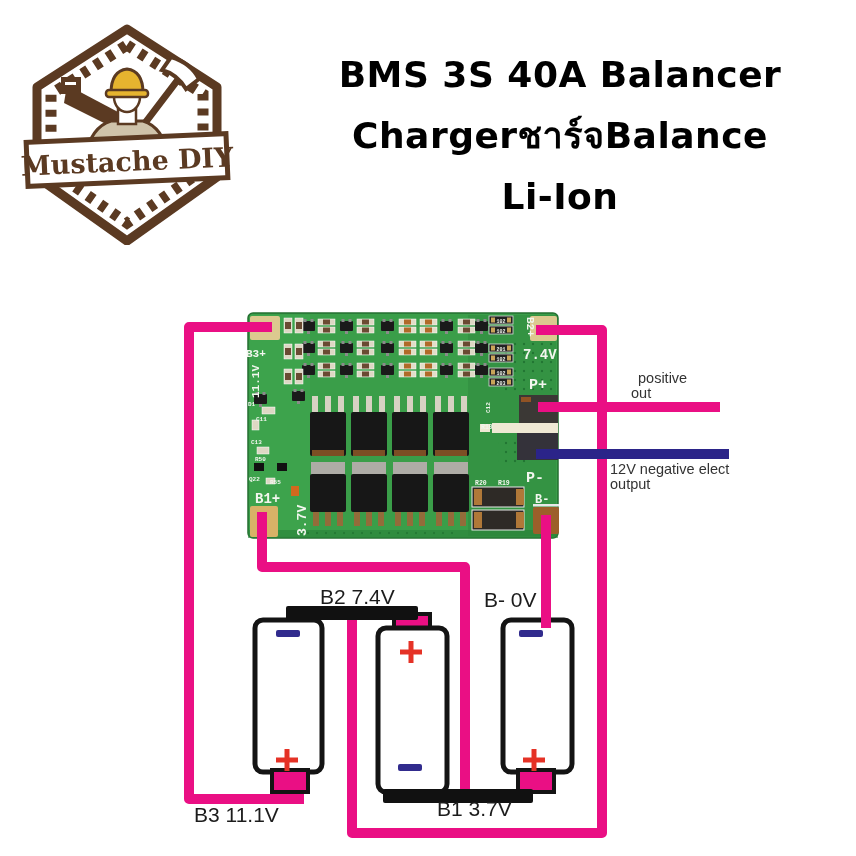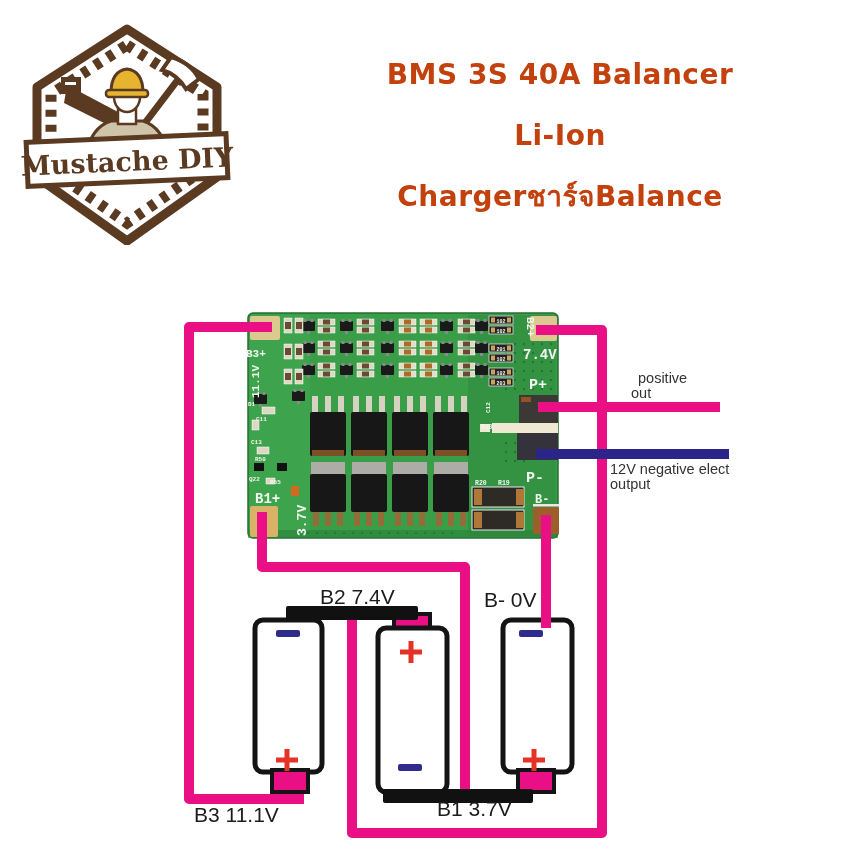--- a/index.html
+++ b/index.html
@@ -1,21 +1,21 @@
 <!DOCTYPE html>
 <html><head>
 <meta charset="utf-8">
 <style>
   html,body{margin:0;padding:0;background:#ffffff;}
   .canvas{position:relative;width:856px;height:856px;background:#ffffff;overflow:hidden;
           font-family:"Liberation Sans", sans-serif;}
   .logo{position:absolute;left:15px;top:15px;width:225px;height:230px;}
   .title{position:absolute;left:280px;top:44px;width:560px;text-align:center;
-         color:#c2410c;font-family:"DejaVu Sans", sans-serif;font-weight:bold;
-         font-size:28px;line-height:61px;letter-spacing:0.5px;}
+         color:#000000;font-family:"DejaVu Sans", sans-serif;font-weight:bold;
+         font-size:36px;line-height:61px;letter-spacing:0.5px;}
   .diagram{position:absolute;left:0;top:0;width:856px;height:856px;}
   svg text{user-select:none;}
   .silk{font-family:"Liberation Mono", monospace;font-weight:bold;fill:#f2f6ee;}
   .lbl{font-family:"Liberation Sans", sans-serif;fill:#1c1c1c;}
   .ann{font-family:"Liberation Sans", sans-serif;fill:#333;}
 </style>
 </head>
 <body>
 
 <div class="canvas">
@@ -48,22 +48,22 @@
     </g>
 
     <g transform="rotate(-2.5 112 145)">
       <rect x="12" y="123" width="200" height="44" fill="#ffffff" stroke="#5b3a22" stroke-width="5"></rect>
       <text x="112" y="156" text-anchor="middle" font-family="DejaVu Serif, serif" font-weight="bold" font-size="27" fill="#5b3a22">Mustache DIY</text>
     </g>
   </svg>
 
   <div class="title">
     <div>BMS 3S 40A Balancer</div>
+    <div>Chargerชาร์จBalance</div>
     <div>Li-Ion</div>
-    <div>Chargerชาร์จBalance</div>
   </div>
 
   <svg class="diagram" viewBox="0 0 856 856">
     <defs>
       <g id="sot">
           <rect x="0" y="2" width="13" height="10" rx="1" fill="#1a1a1a"></rect>
           <rect x="1.5" y="0" width="3" height="3" fill="#8a8a8a"></rect>
           <rect x="8.5" y="0" width="3" height="3" fill="#8a8a8a"></rect>
           <rect x="5" y="12" width="3" height="3" fill="#8a8a8a"></rect>
         </g>

